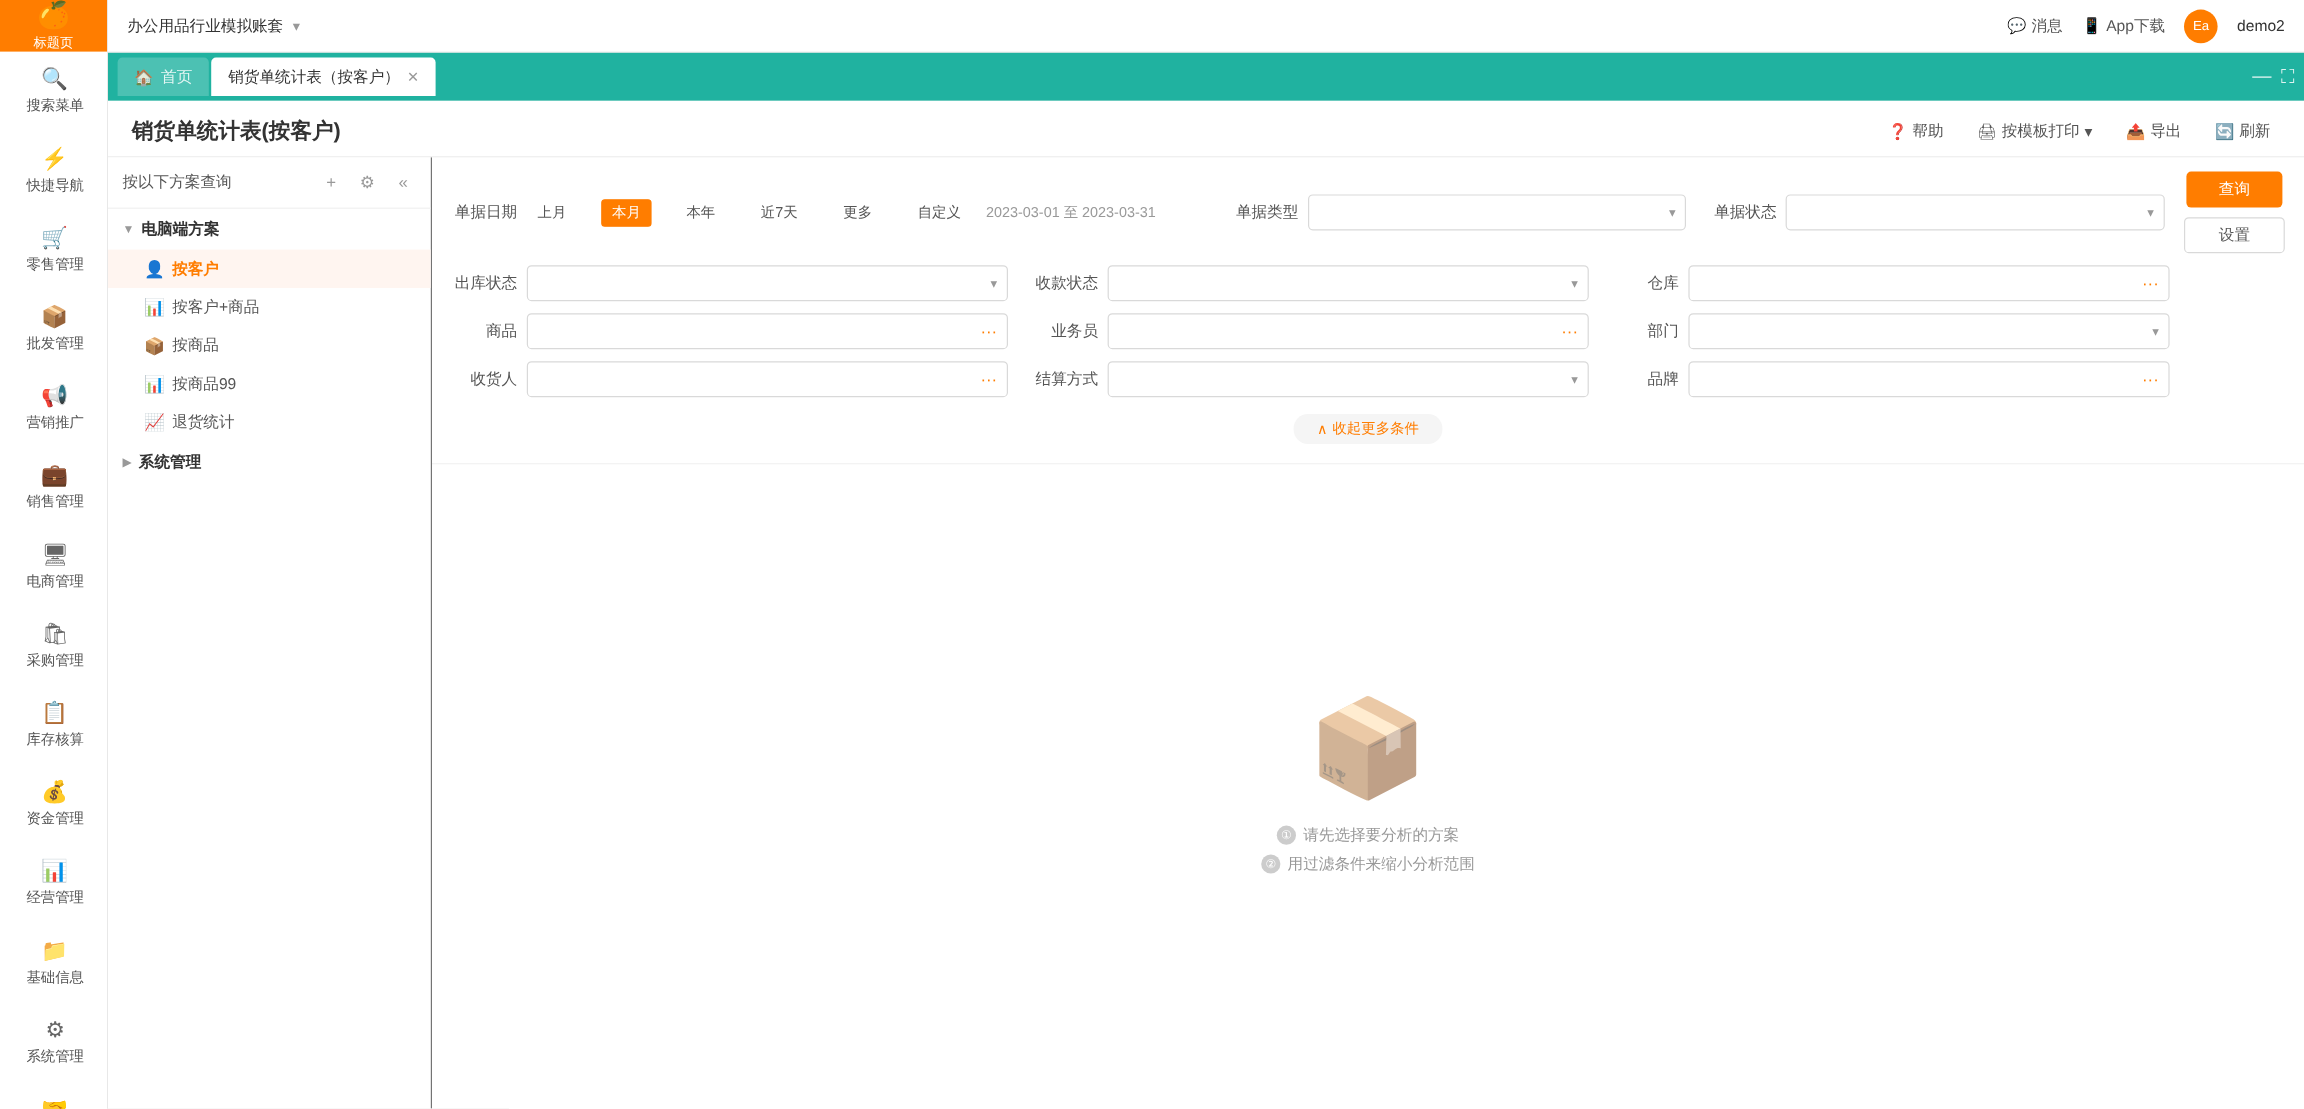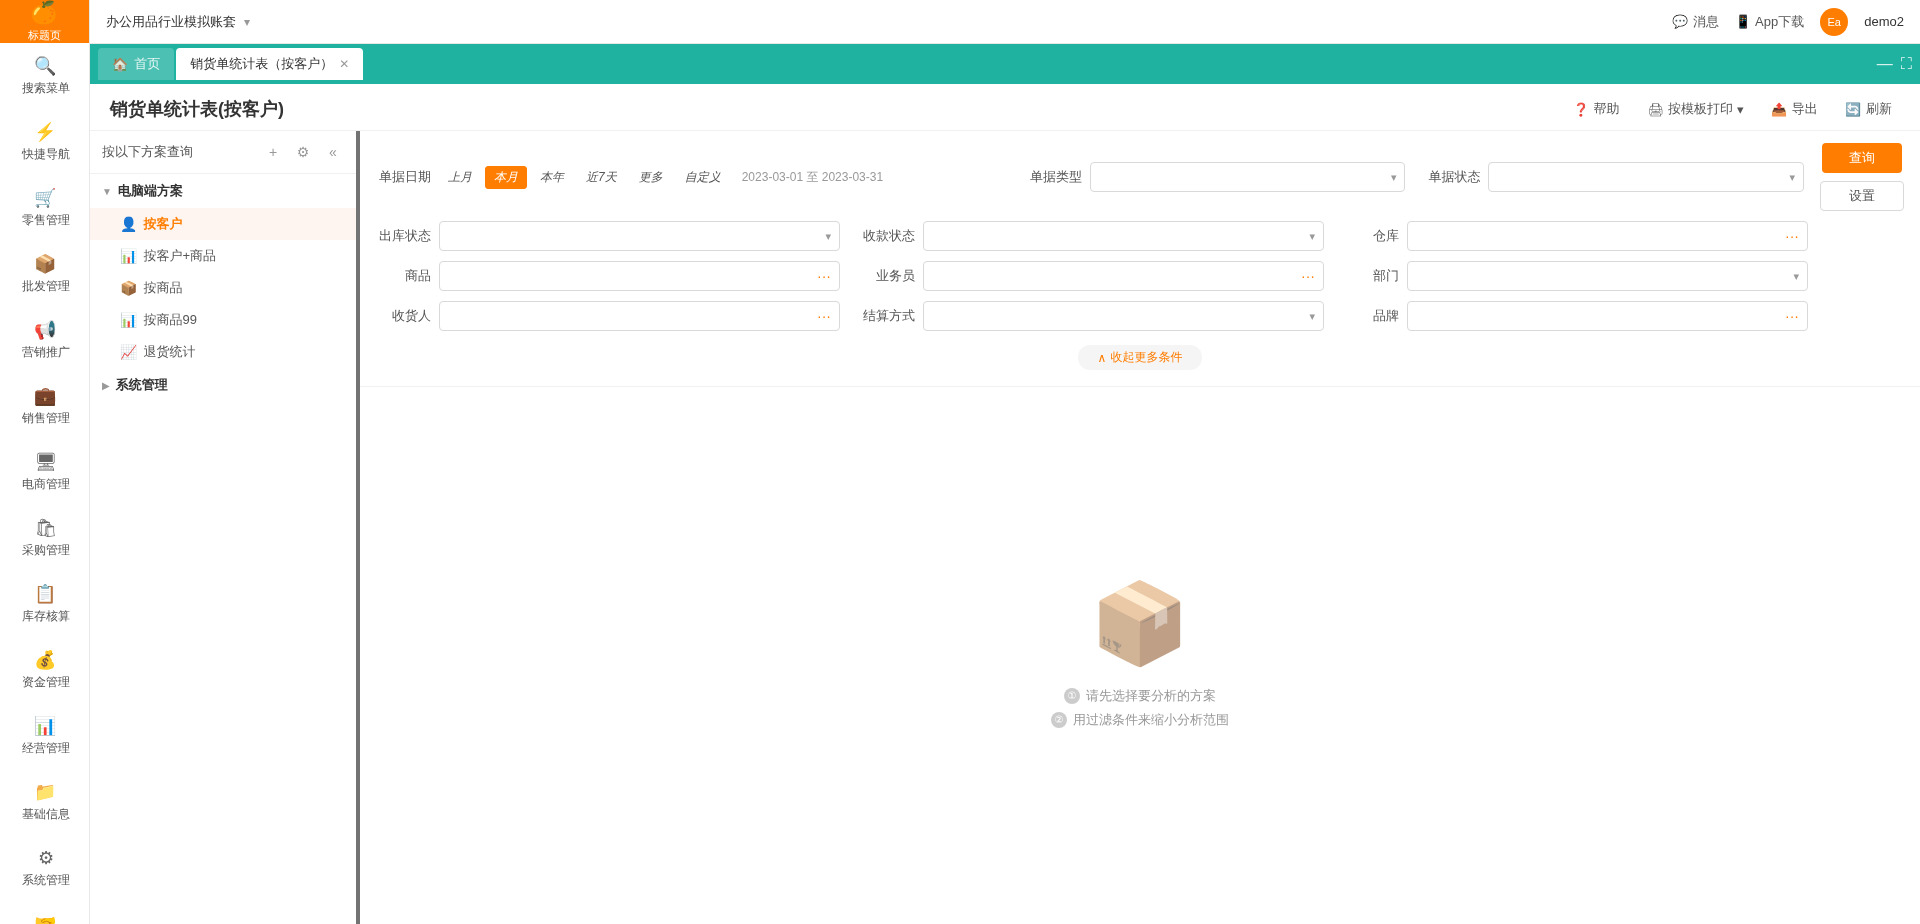--- a/index.html
+++ b/index.html
@@ -40,21 +40,21 @@
     .content { flex: 1; overflow-y: auto; background: #f5f5f5; display: flex; flex-direction: column; }
     .content-inner { display: flex; flex: 1; overflow: hidden; }
 
     
     .page-header { background: #fff; padding: 12px 20px 8px; display: flex; align-items: center; justify-content: space-between; flex-shrink: 0; border-bottom: 1px solid #f0f0f0; }
     .page-title { font-size: 18px; font-weight: bold; color: #333; }
     .page-actions { display: flex; align-items: center; gap: 12px; }
     .page-action-btn { display: flex; align-items: center; gap: 4px; color: #555; font-size: 13px; cursor: pointer; padding: 4px 8px; }
 
     
-    .left-panel { width: 270px; background: #fff; border-right: 4px solid #737373; flex-shrink: 0; overflow-y: auto; }
+    .left-panel { width: 270px; background: #fff; border-right: 1px solid #737373; flex-shrink: 0; overflow-y: auto; }
     .left-panel-header { padding: 10px 12px; display: flex; align-items: center; justify-content: space-between; border-bottom: 1px solid #f0f0f0; }
     .left-panel-title { font-size: 13px; color: #555; }
     .left-panel-actions { display: flex; align-items: center; gap: 8px; }
     .panel-icon-btn { width: 22px; height: 22px; display: flex; align-items: center; justify-content: center; cursor: pointer; color: #999; font-size: 14px; border-radius: 4px; }
     .scheme-group { }
     .scheme-group-header { padding: 8px 12px; display: flex; align-items: center; gap: 6px; cursor: pointer; font-size: 13px; color: #333; }
     .scheme-group-arrow { font-size: 10px; color: #999; }
     .scheme-group-title { font-weight: bold; text-align: right; }
     .scheme-item { padding: 7px 12px 7px 30px; display: flex; align-items: center; gap: 6px; cursor: pointer; font-size: 13px; color: #555; }
     .scheme-item.active { background: #fff5f0; color: #ff7d00; font-weight: bold; }
@@ -64,21 +64,21 @@
     
     .filter-area { background: #fff; padding: 12px 16px; border-bottom: 1px solid #f0f0f0; flex-shrink: 0; }
     .filter-row { display: flex; align-items: center; margin-bottom: 10px; gap: 0; }
     .filter-row:last-child { margin-bottom: 0; }
     .filter-cell { display: flex; align-items: center; flex: 1; min-width: 0; }
     .filter-label { font-size: 13px; color: #555; white-space: nowrap; margin-right: 8px; min-width: 55px; text-align: right; }
     .filter-control { flex: 1; height: 30px; border: 1px solid #d9d9d9; border-radius: 4px; padding: 0 8px; font-size: 12px; color: #333; display: flex; align-items: center; justify-content: space-between; cursor: pointer; background: #fff; }
     .filter-control-text { color: #333; font-size: 12px; }
     .filter-control-icon { color: #999; font-size: 11px; }
     .filter-control-dots { color: #ff7d00; font-size: 14px; }
-    .date-quick-btns { display: flex; gap: 4px; margin-right: 8px; font-style: italic; }
+    .date-quick-btns { display: flex; gap: 20px; margin-right: 8px; }
     .date-btn { padding: 2px 8px; border-radius: 3px; font-size: 12px; cursor: pointer; color: #555; border: 1px solid transparent; }
     .date-btn.active { background: #ff7d00; color: #fff; border-color: #ff7d00; }
     .date-range-display { font-size: 12px; color: #999; margin-left: 4px; }
 
     
     .right-content { flex: 1; display: flex; flex-direction: column; overflow: hidden; }
 
     
     .main-body { flex: 1; display: flex; align-items: center; justify-content: center; background: #fff; }
     .empty-state { display: flex; flex-direction: column; align-items: center; justify-content: center; padding: 40px; }

